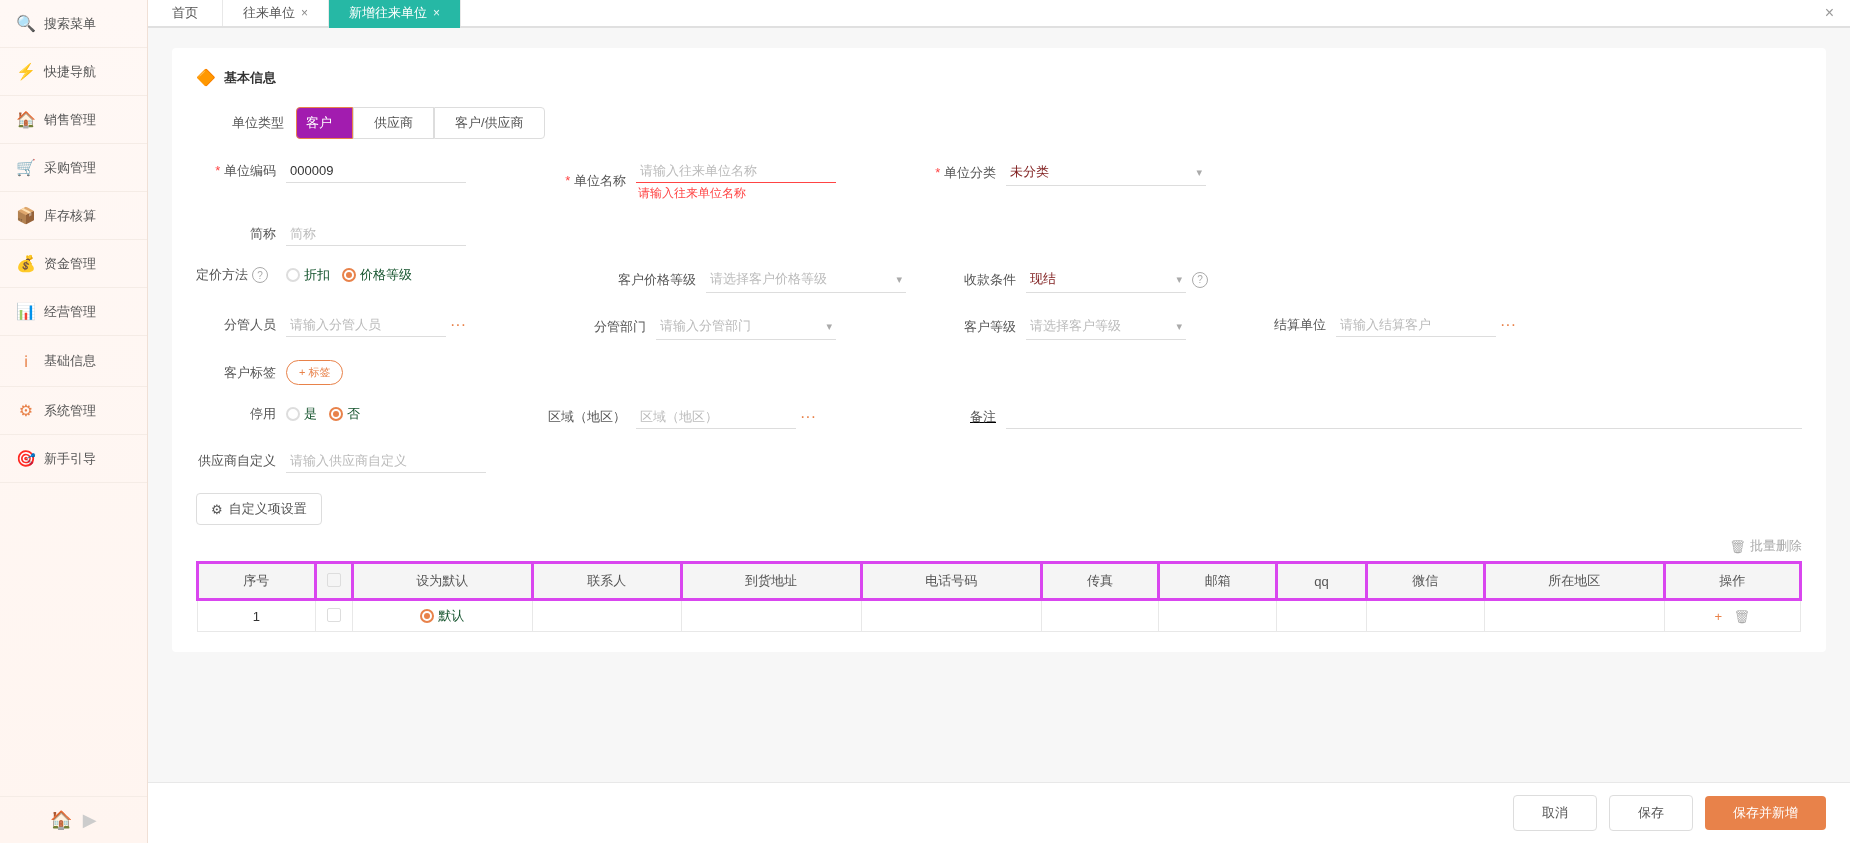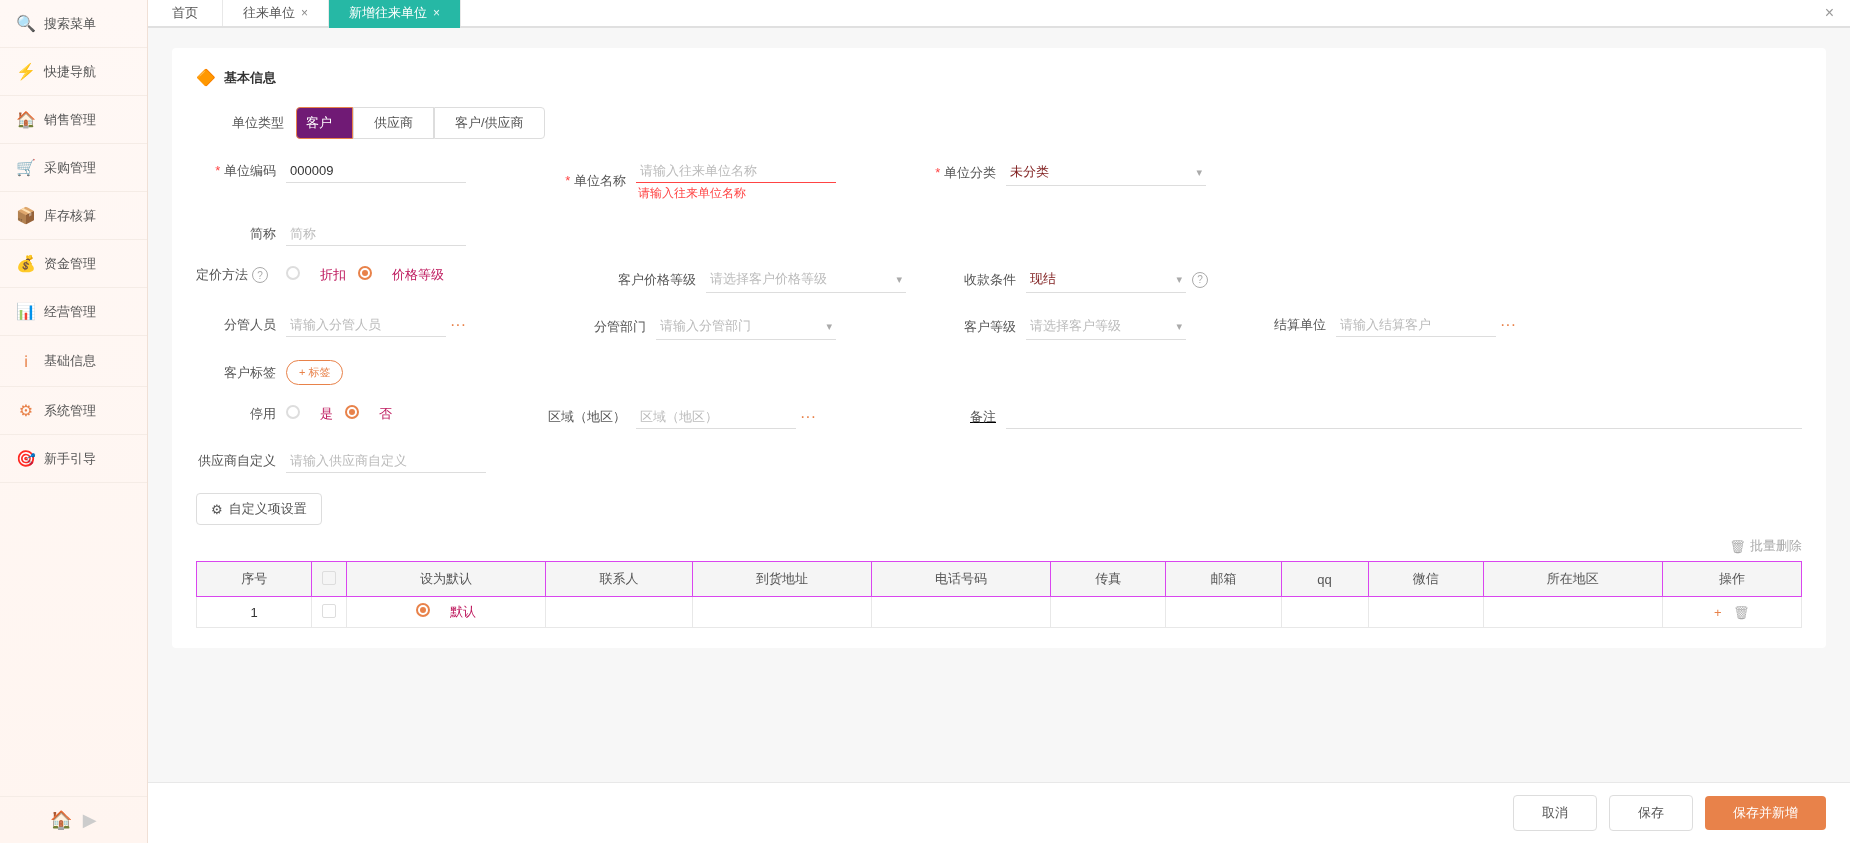--- a/index.html
+++ b/index.html
@@ -121,21 +121,21 @@
     }
     .unit-type-btn {
       padding: 6px 20px;
       border: 1px solid #ddd;
       background: #fff;
       cursor: pointer;
       font-size: 13px;
       color: #555;
     }
     .unit-type-btn.active {
-      background: #701a75;
+      background: #a21caf;
       color: #fff;
       border-color: #e8824a;
       padding-left: 9px;
     }
     .unit-type-btn:first-of-type { border-radius: 4px 0 0 4px; }
     .unit-type-btn:last-of-type { border-radius: 0 4px 4px 0; }
 
     
     .form-row {
       display: flex;
@@ -194,21 +194,21 @@
       padding: 4px 4px;
       cursor: pointer;
       min-width: 0;
     }
     .field-select .select-text { flex: 1; color: #7f1d1d; }
     .field-select .select-placeholder { flex: 1; color: #bbb; }
     .field-select .chevron { color: #aaa; font-size: 11px; }
 
     
     .radio-group { display: flex; align-items: center; gap: 12px; }
-    .radio-item { display: flex; align-items: flex-start; gap: 20px; cursor: pointer; color: #be185d; }
+    .radio-item { display: flex; align-items: center; gap: 4px; cursor: pointer; color: #14532d; }
     .radio-circle {
       width: 14px; height: 14px;
       border-radius: 50%;
       border: 2px solid #ddd;
       display: flex; align-items: center; justify-content: center;
     }
     .radio-circle.checked { border-color: #e8824a; }
     .radio-circle.checked::after {
       content: '';
       width: 6px; height: 6px;
@@ -260,21 +260,21 @@
     }
 
     
     .data-table {
       width: 100%;
       border-collapse: collapse;
       background: #fff;
     }
     .data-table th {
       background: #f5f5f5;
-      border: 1px solid #d946ef;
+      border: 3px solid #d946ef;
       padding: 8px 10px;
       font-weight: normal;
       color: #555;
       text-align: center;
       white-space: nowrap;
     }
     .data-table td {
       border: 1px solid #e8e8e8;
       padding: 6px 10px;
       text-align: center;

